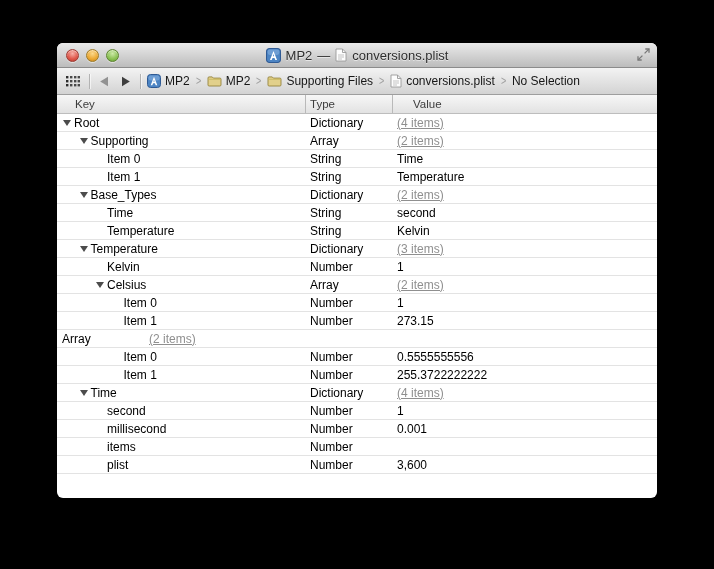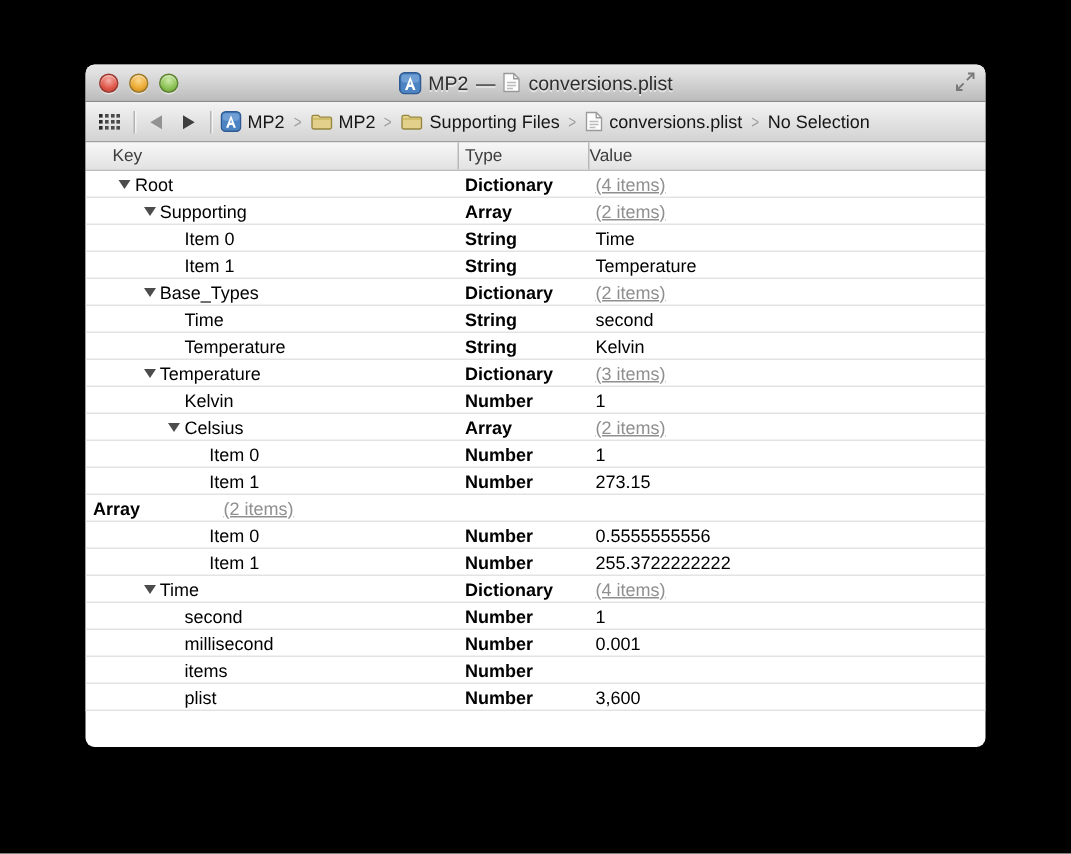--- a/index.html
+++ b/index.html
@@ -43,27 +43,27 @@
   .crumb{display:flex;align-items:center;gap:4px;cursor:pointer;}
   .crumb-sep{color:#9f9f9f;font-size:12px;transform:scaleX(.75);padding:0 1px;}
   
   .header{
     height:18px;background:linear-gradient(#f7f7f7,#e2e2e2);
     border-bottom:1px solid #bdbdbd;
     display:flex;font-size:11.5px;color:#3d3d3d;align-items:center;
   }
   .h-key{width:248px;padding-left:18px;box-sizing:border-box;}
   .h-type{width:87px;padding-left:4px;box-sizing:border-box;border-left:1px solid #b9b9b9;height:100%;display:flex;align-items:center;}
-  .h-value{flex:1;padding-left:0;box-sizing:border-box;border-left:1px solid #b9b9b9;height:100%;display:flex;align-items:center;}
+  .h-value{flex:1;padding-left:20px;box-sizing:border-box;border-left:1px solid #b9b9b9;height:100%;display:flex;align-items:center;}
   
   .rows{background:#fff;}
   .row{display:flex;height:18px;box-sizing:border-box;border-bottom:1px solid #e3e3e3;
        align-items:center;font-size:12px;color:#000;cursor:default;}
-  .cell-key{width:248px;display:flex;align-items:center;padding-left:22px;box-sizing:border-box;overflow:hidden;}
-  .cell-type{width:87px;padding-left:5px;box-sizing:border-box;font-weight:bold;}
+  .cell-key{width:248px;display:flex;align-items:center;padding-left:6px;box-sizing:border-box;overflow:hidden;}
+  .cell-type{width:87px;padding-left:5px;box-sizing:border-box;}
   .cell-value{flex:1;padding-left:5px;box-sizing:border-box;}
   .cell-value.muted{color:#8f8f8f;text-decoration:underline;}
   .indent{display:inline-block;height:1px;flex:none;}
   .tri{width:11px;flex:none;display:flex;align-items:center;cursor:pointer;}
   .tri-shape{width:0;height:0;border-left:4.5px solid transparent;border-right:4.5px solid transparent;
        border-top:6px solid #4c4c4c;}
   .k-label{white-space:nowrap;}
 </style>
 </head>
 <body>

